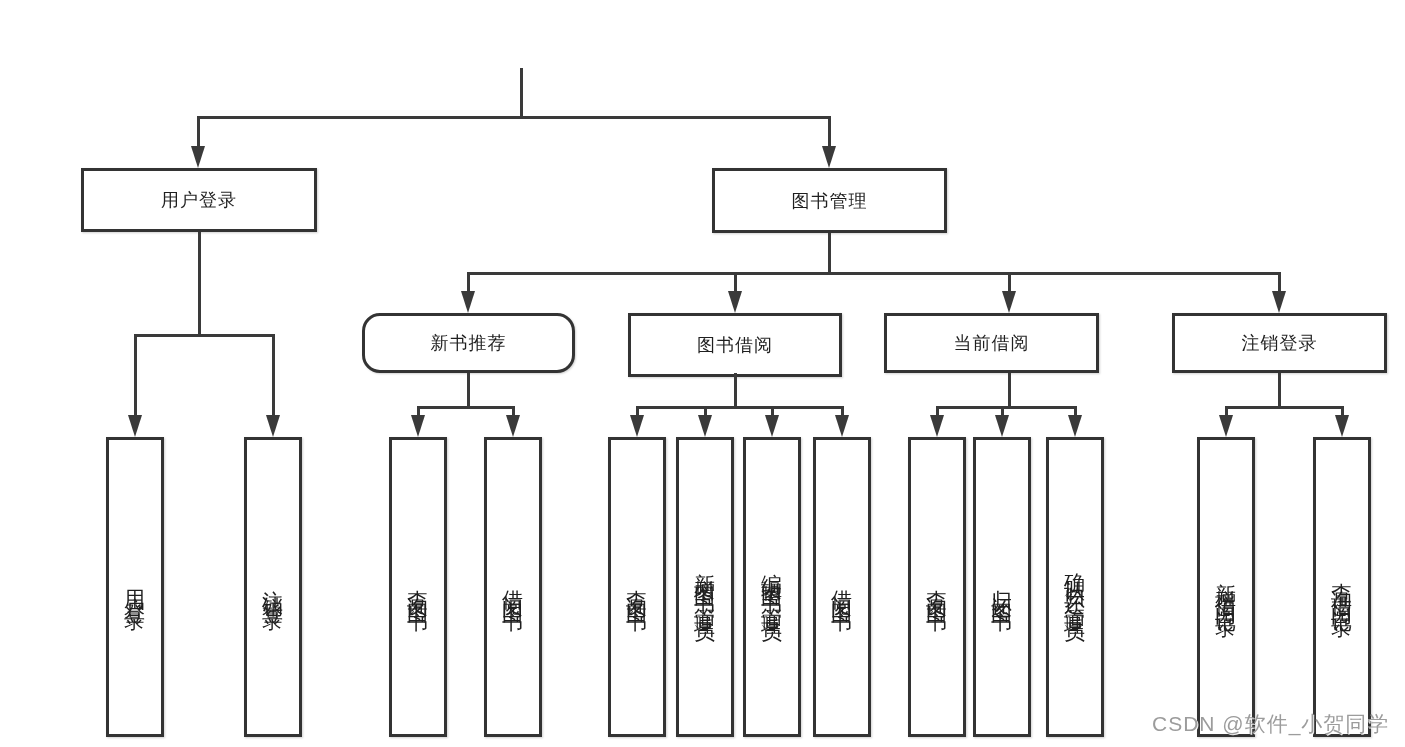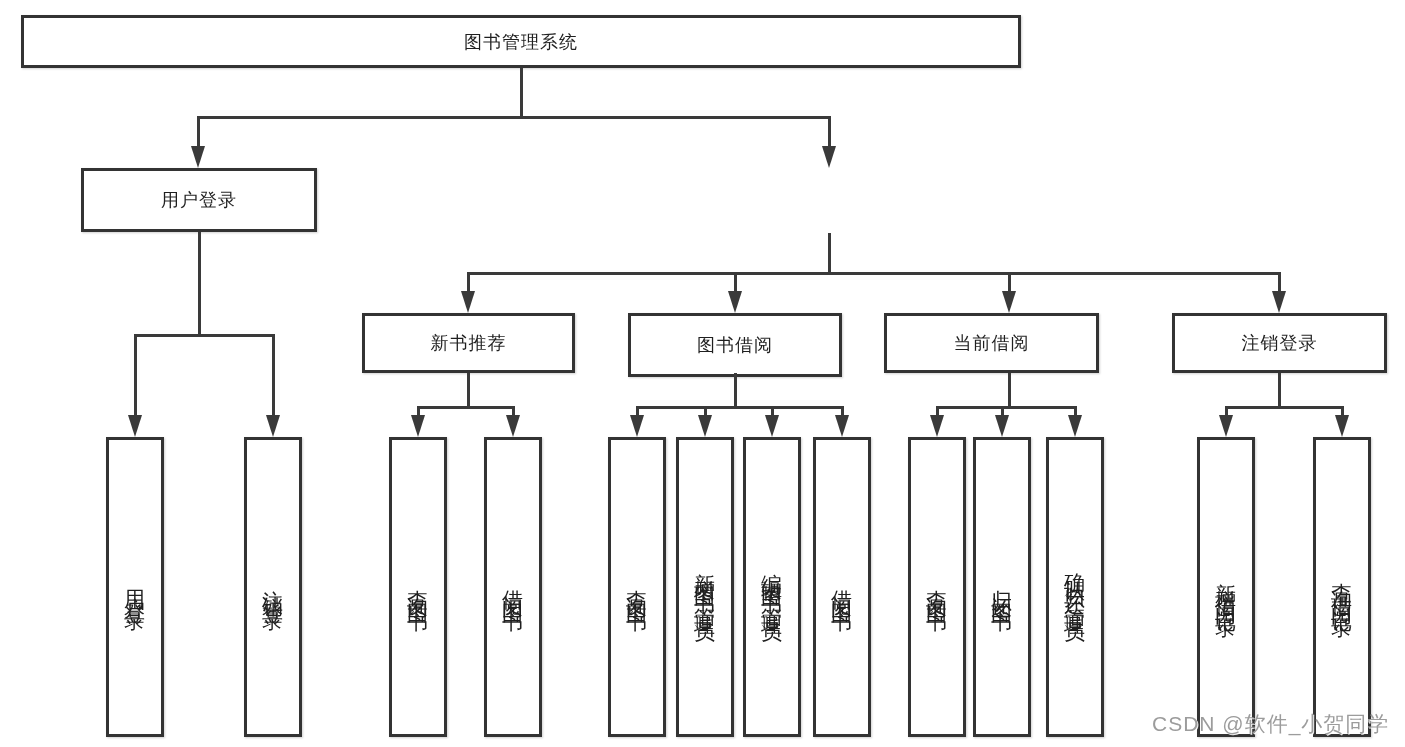--- a/index.html
+++ b/index.html
@@ -29,26 +29,26 @@
     position:absolute;left:1152px;top:710px;z-index:5;
     font-size:21px;color:#9c9c9c;letter-spacing:1px;white-space:nowrap;
     text-shadow:1px 1px 0 rgba(255,255,255,0.9);
   }
 </style>
 </head>
 <body>
 
 <div class="canvas">
 
-  <div class="node" style="left:21px;top:15px;width:1000px;height:53px;">图书管理系统</div>
 
   <div class="node" style="left:81px;top:168px;width:236px;height:64px;">用户登录</div>
 
+  <div class="node" style="left:712px;top:168px;width:235px;height:65px;">图书管理</div>
 
-  <div class="node" style="left:362px;top:313px;width:213px;height:60px;">新书推荐</div>
+  <div class="node" style="left:362px;top:313px;width:213px;height:60px;border-radius:18px;">新书推荐</div>
 
   <div class="node" style="left:628px;top:313px;width:214px;height:64px;">图书借阅</div>
 
   <div class="node" style="left:872px;top:313px;width:215px;height:60px;margin-left:12px;">当前借阅</div>
 
   <div class="node" style="left:1172px;top:313px;width:215px;height:60px;">注销登录</div>
 
   <div class="node vnode" style="left:106px;top:437px;width:58px;height:300px;">用户登录</div>
 
   <div class="node vnode" style="left:244px;top:437px;width:58px;height:300px;">注销登录</div>

